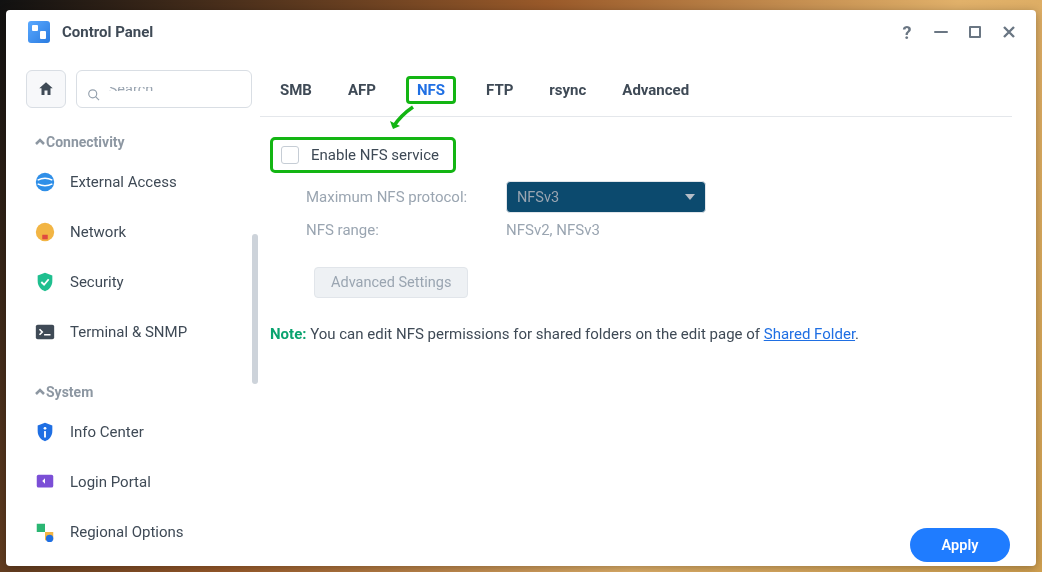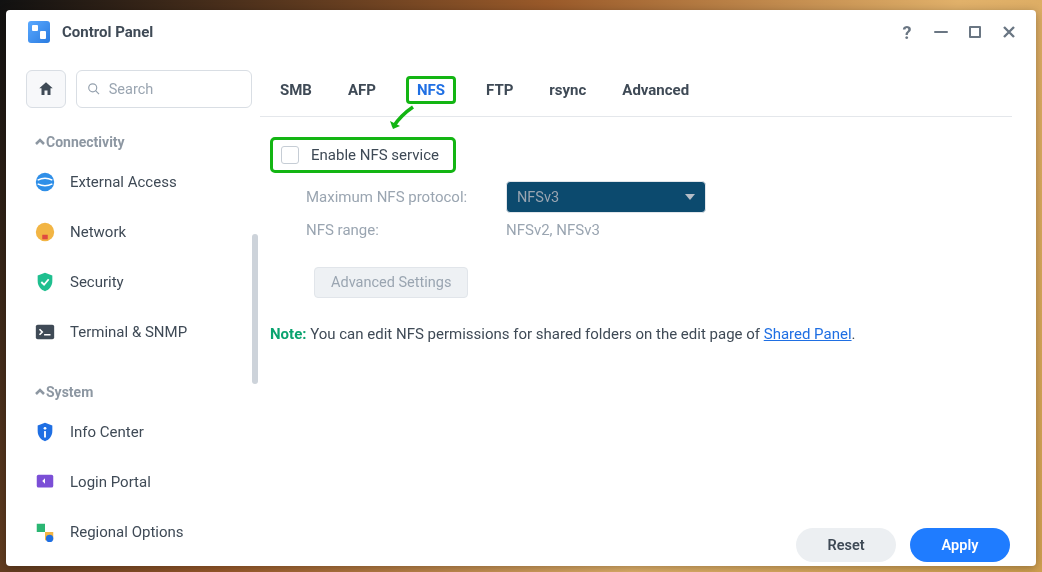--- a/index.html
+++ b/index.html
@@ -64,21 +64,21 @@
     width: 40px; height: 38px;
     border: 1px solid #d9dee4;
     border-radius: 6px;
     display:flex; align-items:center; justify-content:center;
     background:#f7f8fa;
   }
   .home-btn svg { width:18px; height:18px; fill:#3f4a56; }
   .search-wrap {
     flex:1; height:38px;
     border:1px solid #d9dee4; border-radius:6px;
-    display:flex; align-items:center; padding:16px 10px;
+    display:flex; padding:16px 10px;
     background:#fff;
   }
   .search-wrap svg { width:16px; height:16px; stroke:#94a0ad; stroke-width:2; fill:none; margin-right:8px; }
   .search-input {
     border:none; outline:none; font-size:14.5px; color:#3f4a56; width:100%;
     background:transparent;
   }
   .search-input::placeholder { color:#9aa5b1; }
   .section-hdr {
     display:flex; align-items:center; gap:0;
@@ -365,23 +365,22 @@
         </div>
 
         <div class="setting-row">
           <div class="setting-label">NFS range:</div>
           <div class="static-val">NFSv2, NFSv3</div>
         </div>
 
         <div class="adv-btn">Advanced Settings</div>
 
         <div class="note-row">
-          <span class="note-strong">Note:</span><span> You can edit NFS permissions for shared folders on the edit page of </span><span class="note-link">Shared Panel</span><span>.</span>
+          <span class="note-strong">Note:</span><span> You can edit NFS permissions for shared folders on the edit page of </span><span class="note-link">Shared Folder</span><span>.</span>
         </div>
       </div>
 
       <div class="footer">
-        <div class="btn btn-reset">Reset</div>
         <div class="btn btn-apply">Apply</div>
       </div>
     </div>
   </div>
 </div>
 
 </body></html>

